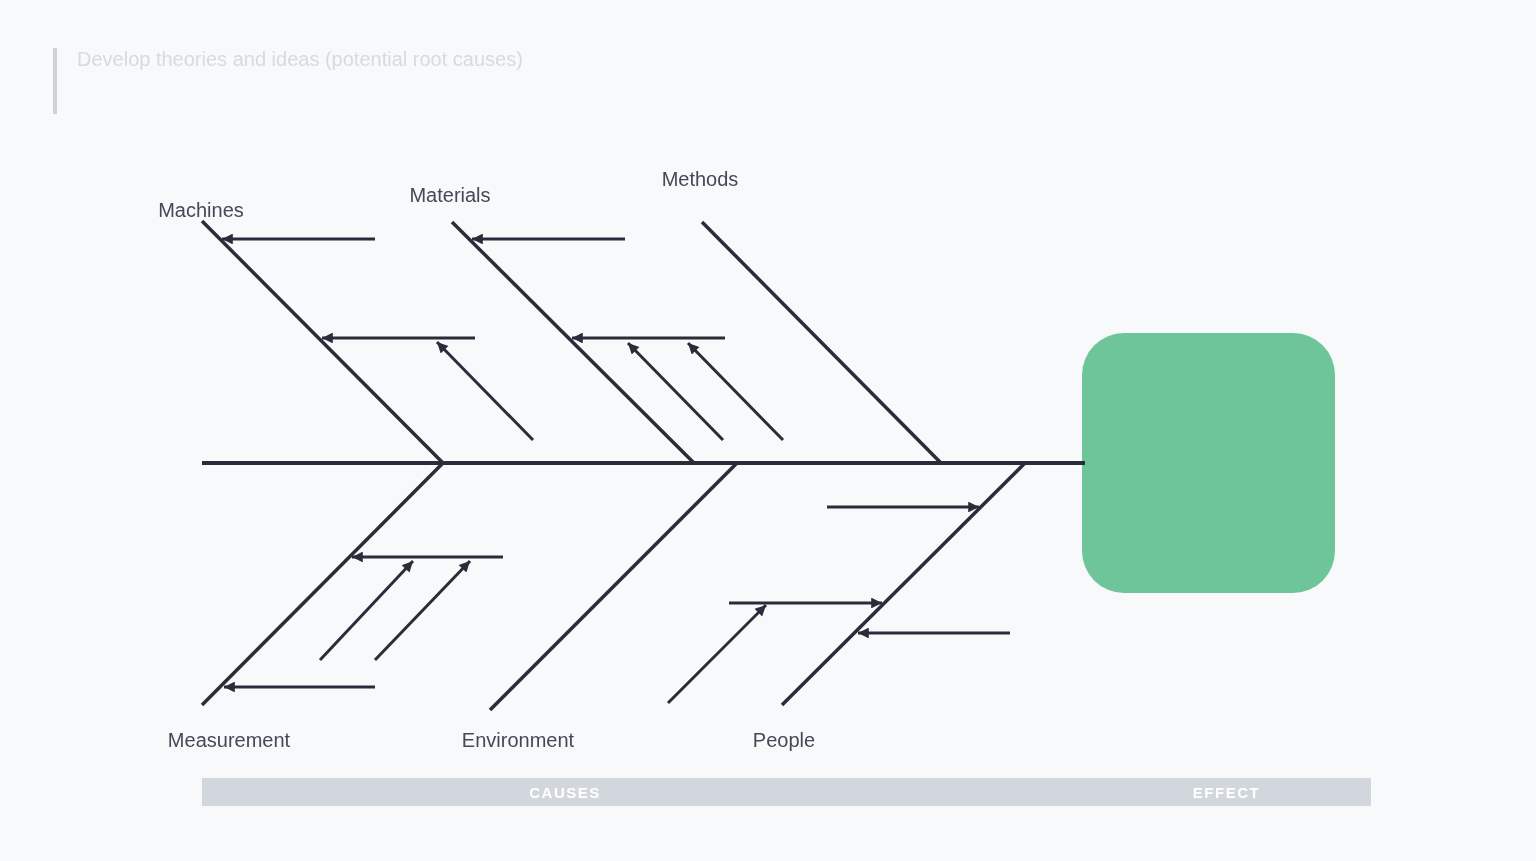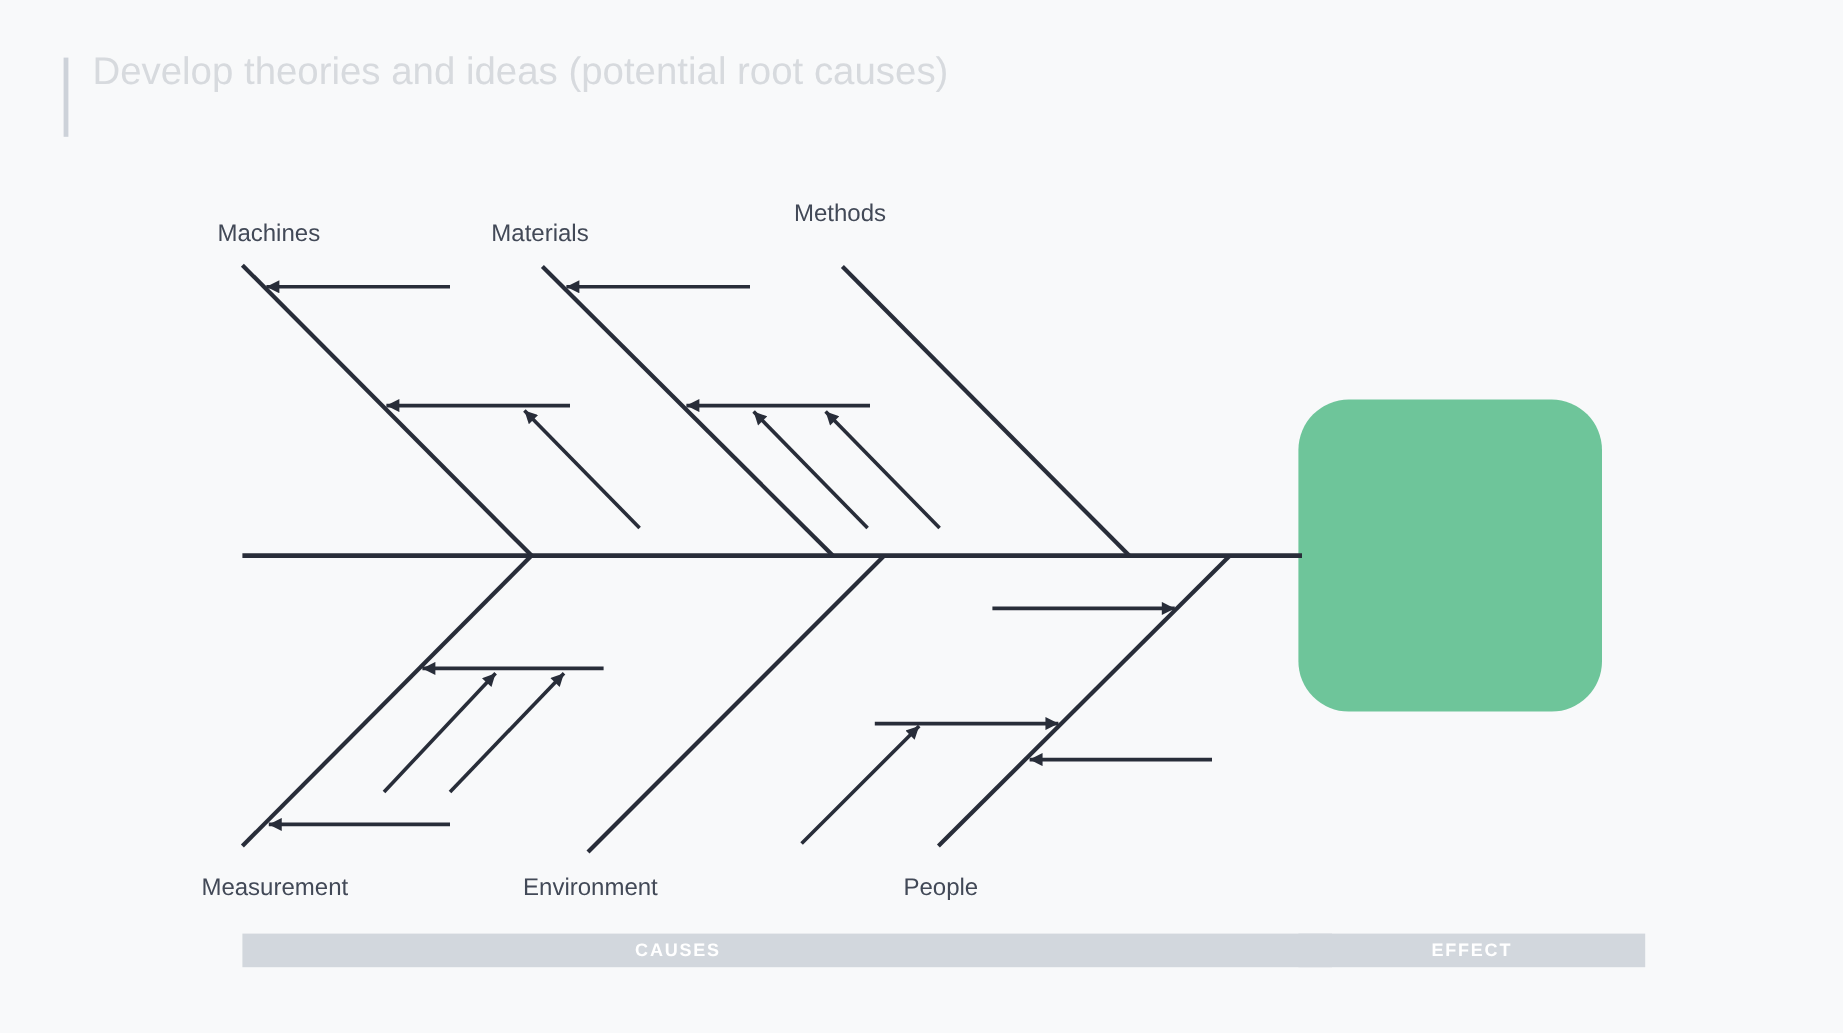--- a/index.html
+++ b/index.html
@@ -12,40 +12,40 @@
     --bar-text:#ffffff;
     --background:#f8f9fa;
   }
   *{margin:0;padding:0;box-sizing:border-box;}
   html,body{width:1536px;height:861px;overflow:hidden;}
   body{background:var(--background);font-family:"Liberation Sans","DejaVu Sans",sans-serif;}
   .canvas{position:relative;width:1536px;height:861px;background:var(--background);}
 
   
   .header-bar{position:absolute;left:53px;top:48px;width:4px;height:66px;background:#cdd2d9;}
-  .header-subtitle{position:absolute;left:77px;top:44px;font-size:32px;line-height:30px;color:var(--subtitle-gray);white-space:nowrap;}
+  .header-subtitle{position:absolute;left:77px;top:44px;font-size:20px;line-height:30px;color:var(--subtitle-gray);white-space:nowrap;}
   .header-title{position:absolute;left:77px;top:80px;font-size:26px;line-height:30px;color:var(--accent-teal);white-space:nowrap;}
 
   
   svg.fishbone{position:absolute;left:0;top:0;width:1536px;height:861px;}
   .spine{stroke:var(--line);stroke-width:4;fill:none;}
   .bone{stroke:var(--line);stroke-width:3.5;fill:none;}
   .sub{stroke:var(--line);stroke-width:3;fill:none;}
   .ah-fill{fill:var(--line);}
 
   
   .effect-box{position:absolute;left:1082px;top:333px;width:253px;height:260px;border-radius:42px;background:var(--effect-box-green);}
 
   
   .cat-label{position:absolute;transform:translate(-50%,-50%);font-size:20px;color:var(--label-text);white-space:nowrap;}
-  .lbl-machines{left:201px;top:195px;margin-left:23px;}
+  .lbl-machines{left:201px;top:210px;}
   .lbl-materials{left:450px;top:195px;}
   .lbl-methods{left:700px;top:179px;}
   .lbl-measurement{left:194px;top:740px;margin-left:35px;}
-  .lbl-environment{left:492px;top:740px;}
+  .lbl-environment{left:518px;top:740px;}
   .lbl-people{left:784px;top:740px;}
 
   
   .bar{position:absolute;top:778px;height:28px;background:var(--bar-fill);}
   .bar-causes{left:202px;width:908px;}
   .bar-effect{left:1082px;width:289px;}
   .bar-text{position:absolute;top:50%;transform:translate(-50%,-50%);font-size:15px;font-weight:bold;letter-spacing:1.5px;color:var(--bar-text);white-space:nowrap;}
   .bar-causes .bar-text{left:363px;} 
   .bar-effect .bar-text{left:50%;}
 </style>

